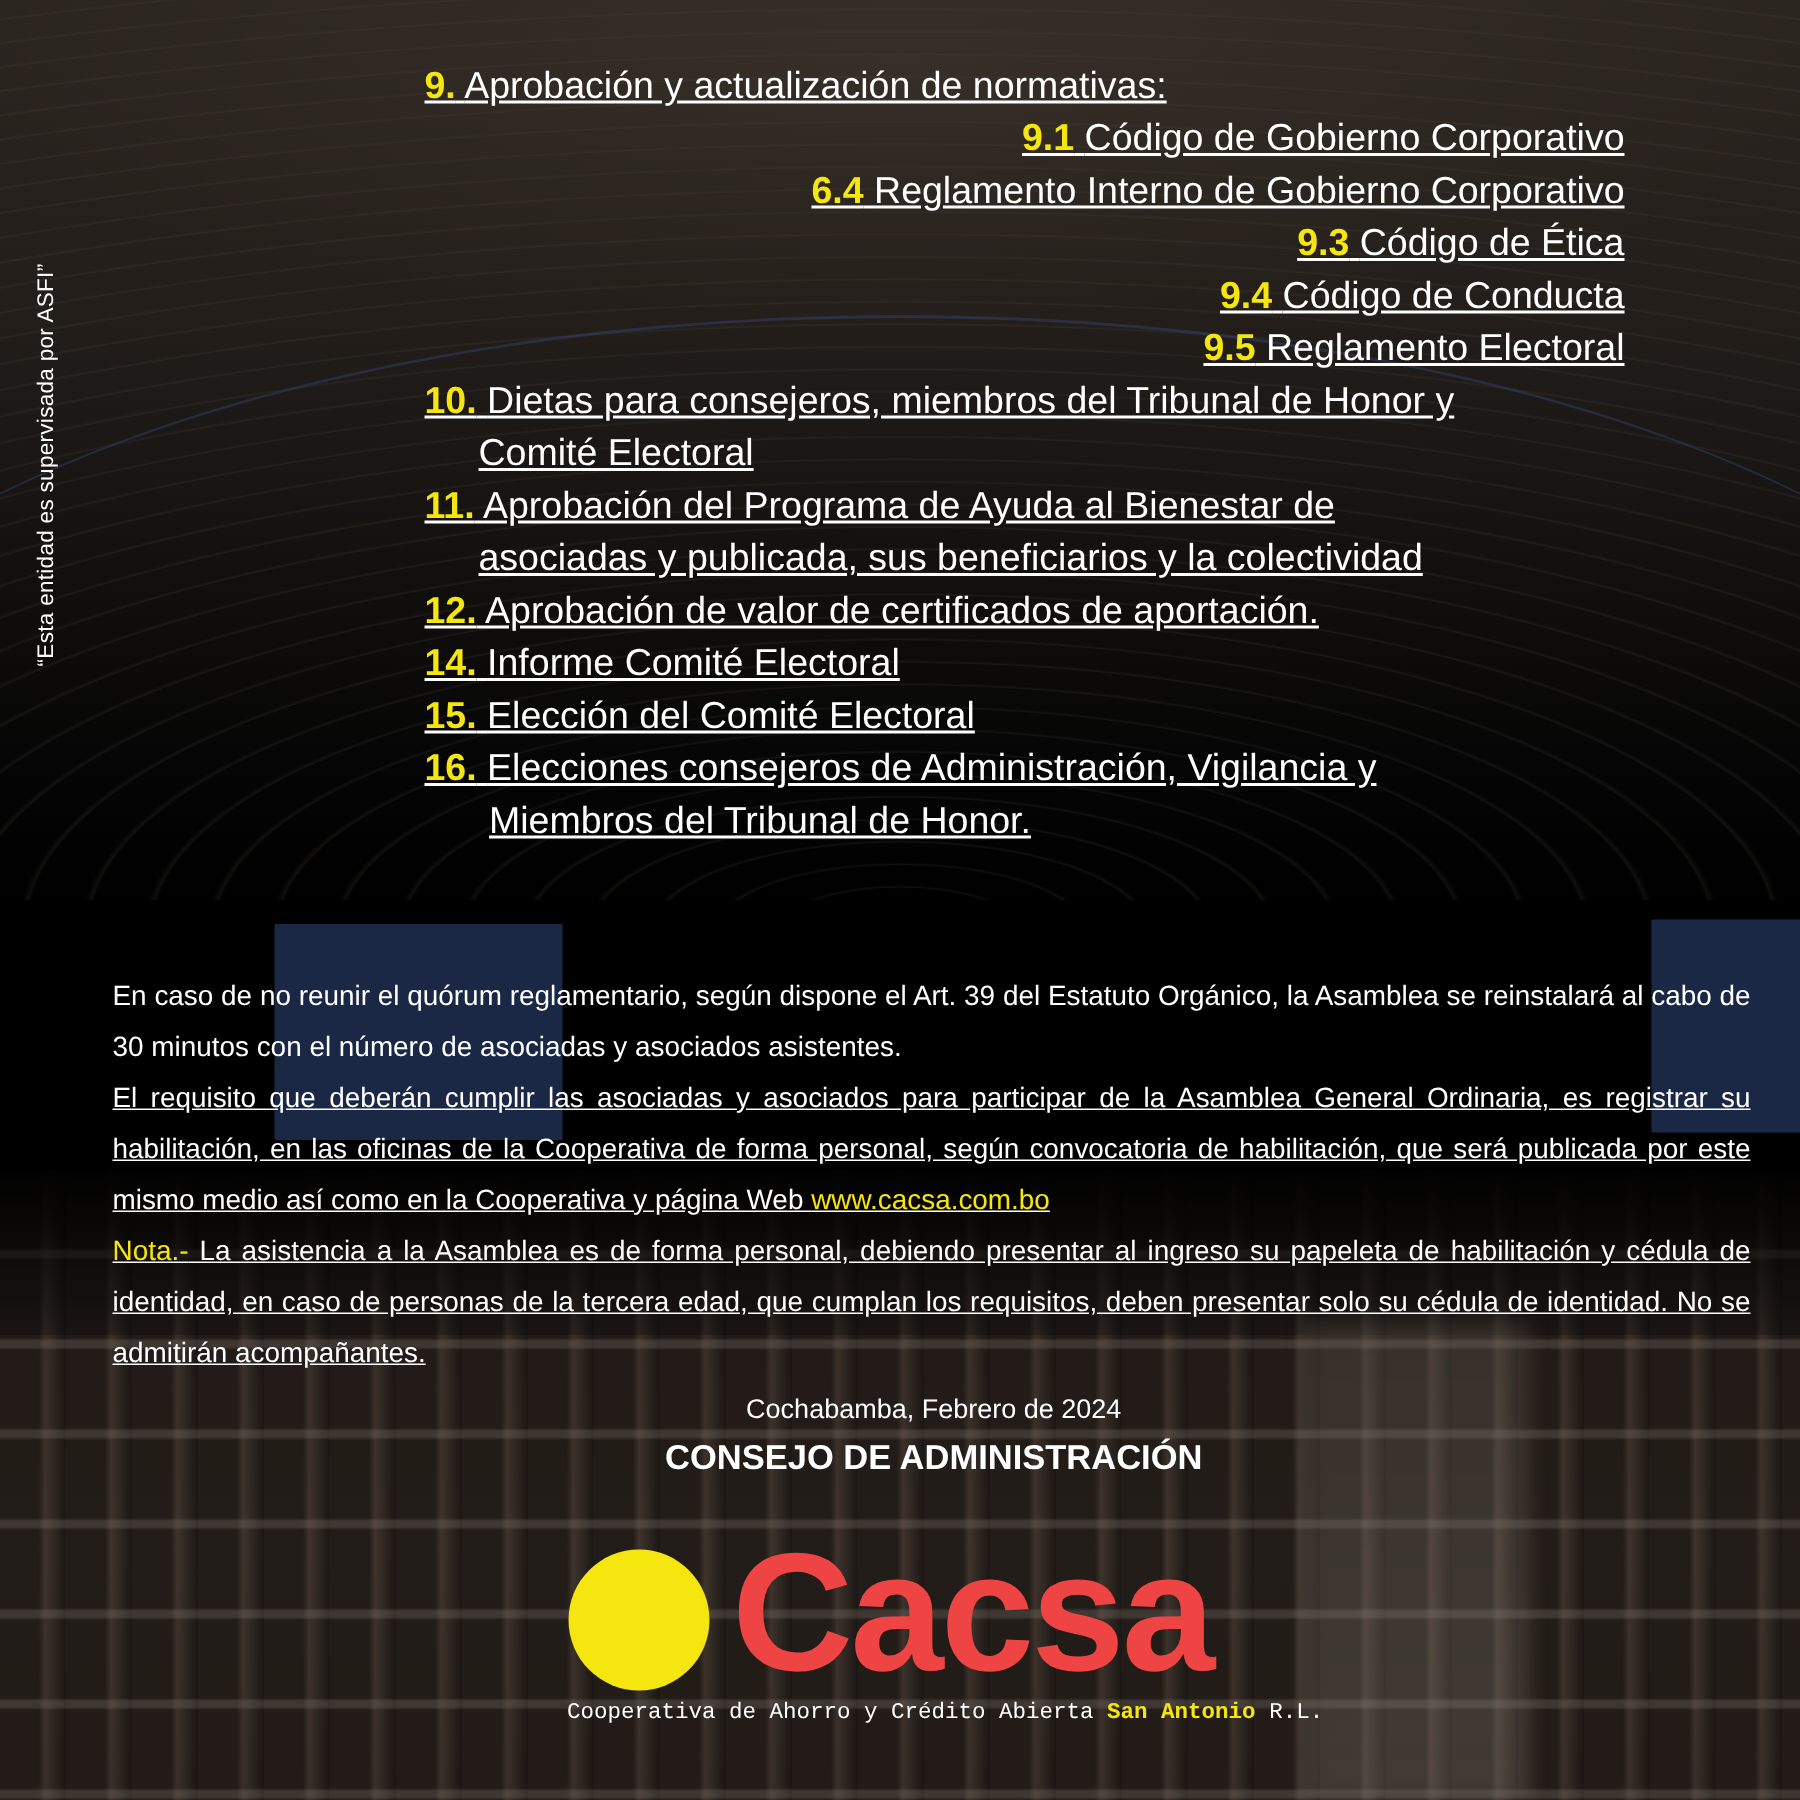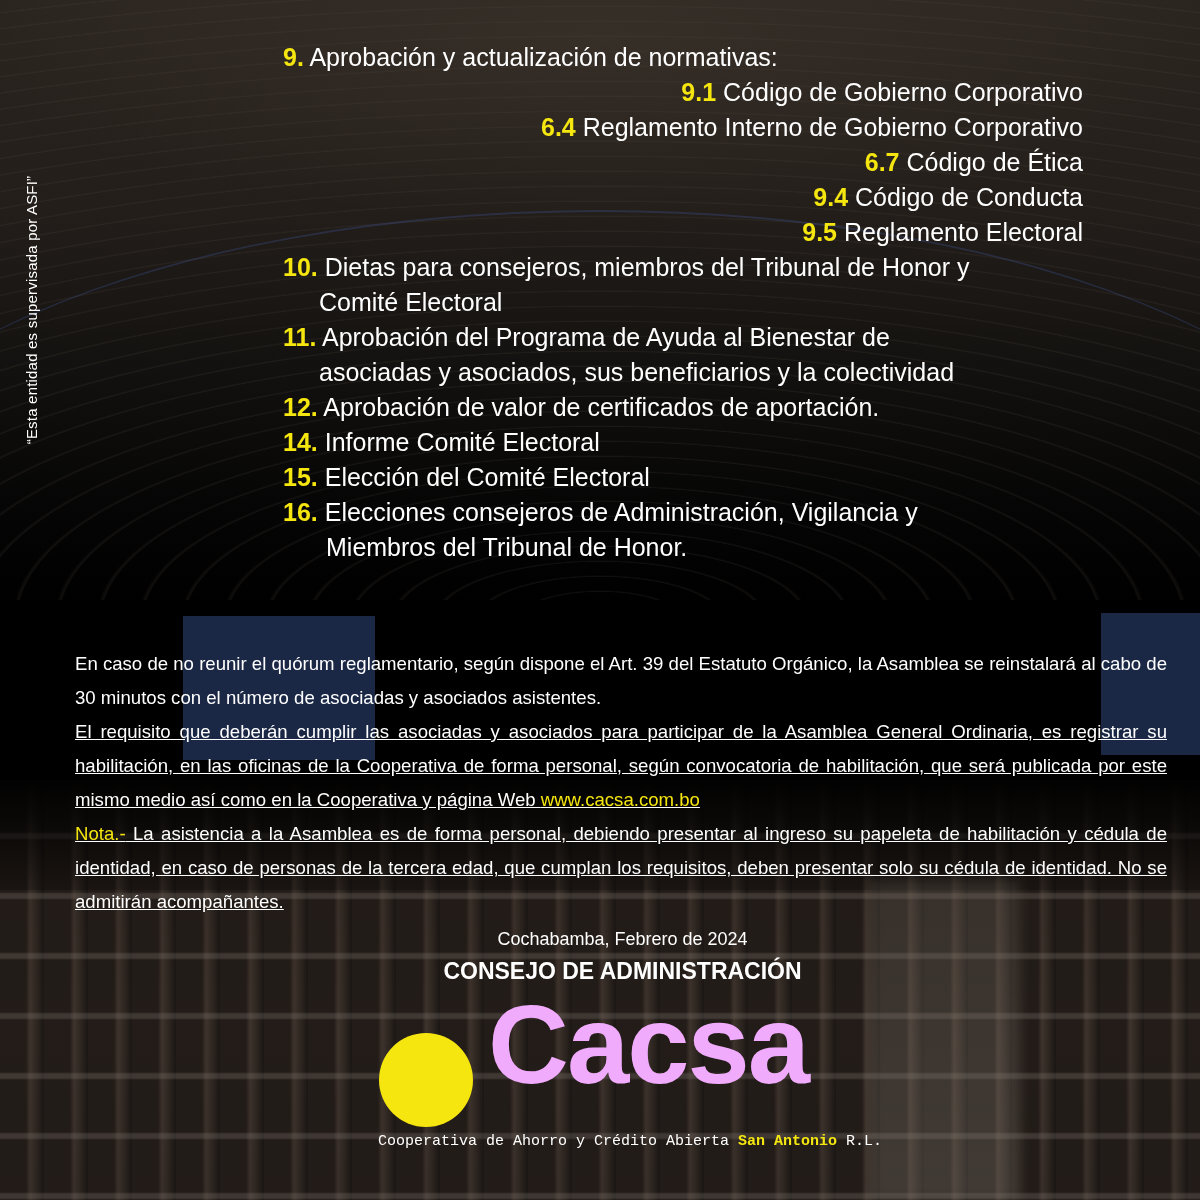--- a/index.html
+++ b/index.html
@@ -38,40 +38,40 @@
   .blue-panel { position: absolute; background: #1b2a4a; opacity: 0.95; }
   .blue-left { left: 183px; top: 616px; width: 192px; height: 144px; }
   .blue-right { left: 1101px; top: 613px; width: 99px; height: 142px; }
 
   .side-note {
     position: absolute; left: 31px; top: 310px;
     transform: translate(-50%, -50%) rotate(-90deg);
     white-space: nowrap; font-size: 15px; color: #fff; letter-spacing: 0.2px;
   }
 
-  .agenda { position: absolute; left: 283px; top: 40px; width: 800px; font-size: 25px; line-height: 35px; }
+  .agenda { position: absolute; left: 283px; top: 40px; width: 800px; font-size: 25px; line-height: 35px; text-decoration: underline; }
   .agenda .row { position: relative; white-space: nowrap; }
   .num { color: #f5e60f; font-weight: bold; }
   .sub { padding-left: 29px; text-align: right; }
   .cont { padding-left: 36px; }
   .cont2 { padding-left: 43px; }
 
   .body-text {
     position: absolute; left: 55px; top: 647px; width: 1092px;
     font-size: 18.6px; line-height: 34px; text-align: justify; color: #fff; margin-left: 20px;
   }
   .body-text p { margin: 0; }
   .body-text .last { text-align-last: left; text-decoration: underline; }
   .hl { color: #f5e60f; }
 
   .footer-city { position: absolute; left: 0; width: 1245px; top: 929px; text-align: center; font-size: 18px; color: #fff; }
   .footer-council { position: absolute; left: 0; width: 1245px; top: 958px; text-align: center; font-size: 23px; font-weight: bold; color: #fff; }
 
   .logo-dot { position: absolute; left: 379px; top: 1033px; width: 94px; height: 94px; border-radius: 50%; background: #f5e60f; }
-  .logo-word { position: absolute; left: 488px; top: 980px; font-size: 112px; font-weight: bold; color: #f0abfc; letter-spacing: -2px; line-height: 130px; }
+  .logo-word { position: absolute; left: 488px; top: 1010px; font-size: 112px; font-weight: bold; color: #ef4444; letter-spacing: -2px; line-height: 130px; }
   .logo-tagline { position: absolute; left: 378px; top: 1133px; font-size: 15px; color: #fff; white-space: nowrap; font-family: Liberation Mono, monospace; }
   .logo-tagline .hl { font-weight: bold; }
 </style>
 </head>
 <body>
 
 <div class="bg-top"></div>
 <div class="bg-arc"></div>
 <div class="bg-crowd"></div>
 <div class="bg-crowd-fade"></div>
@@ -88,41 +88,41 @@
   </div>
   <div class="row sub">
     <span class="num">9.1</span>
     <span>Código de Gobierno Corporativo</span>
   </div>
   <div class="row sub">
     <span class="num">6.4</span>
     <span>Reglamento Interno de Gobierno Corporativo</span>
   </div>
   <div class="row sub">
-    <span class="num">6.7</span>
+    <span class="num">9.3</span>
     <span>Código de Ética</span>
   </div>
   <div class="row sub">
     <span class="num">9.4</span>
     <span>Código de Conducta</span>
   </div>
   <div class="row sub">
     <span class="num">9.5</span>
     <span>Reglamento Electoral</span>
   </div>
   <div class="row">
     <span class="num">10.</span>
     <span>Dietas para consejeros, miembros del Tribunal de Honor y</span>
   </div>
   <div class="row cont">Comité Electoral</div>
   <div class="row">
     <span class="num">11.</span>
     <span>Aprobación del Programa de Ayuda al Bienestar de</span>
   </div>
-  <div class="row cont">asociadas y asociados, sus beneficiarios y la colectividad</div>
+  <div class="row cont">asociadas y publicada, sus beneficiarios y la colectividad</div>
   <div class="row">
     <span class="num">12.</span>
     <span>Aprobación de valor de certificados de aportación.</span>
   </div>
   <div class="row">
     <span class="num">14.</span>
     <span>Informe Comité Electoral</span>
   </div>
   <div class="row">
     <span class="num">15.</span>

